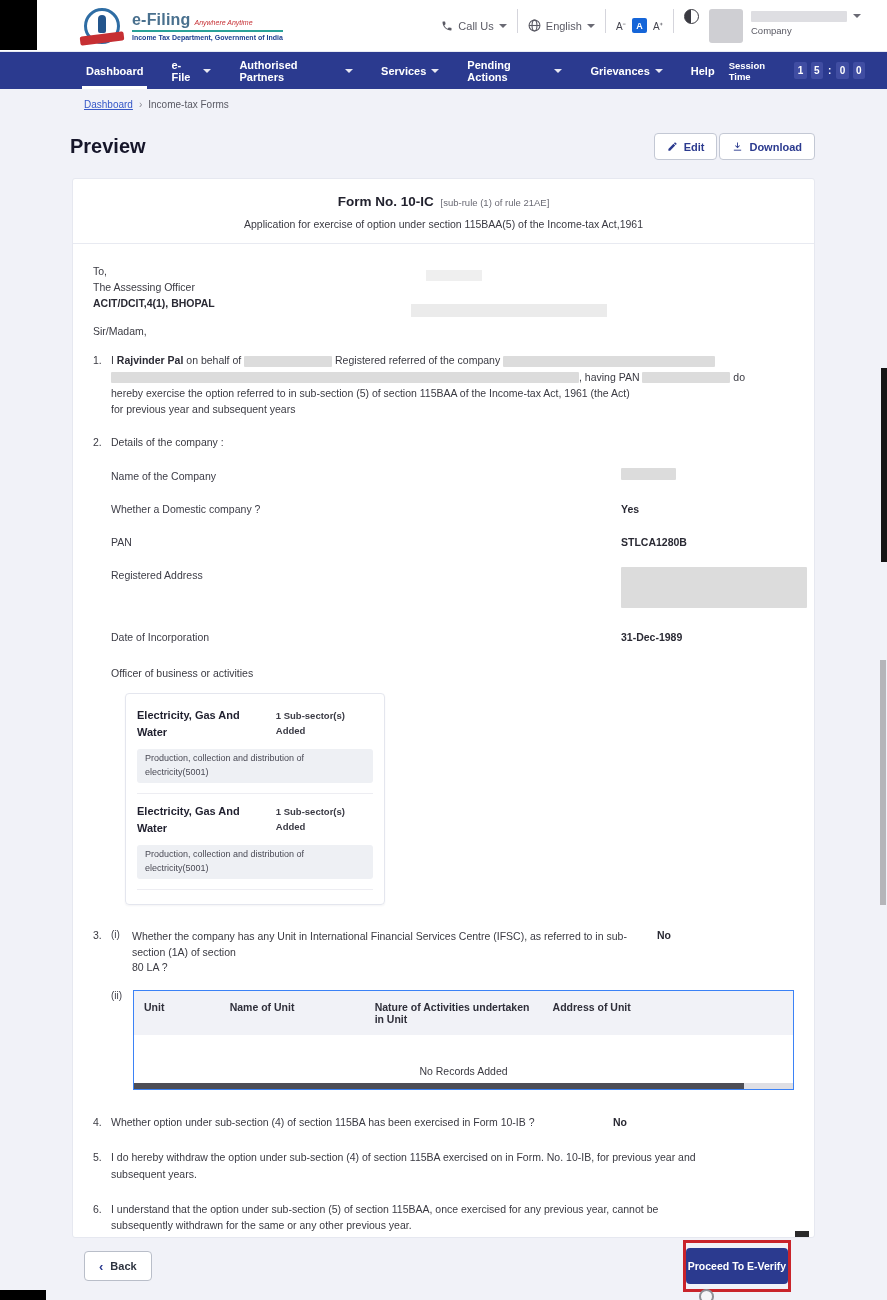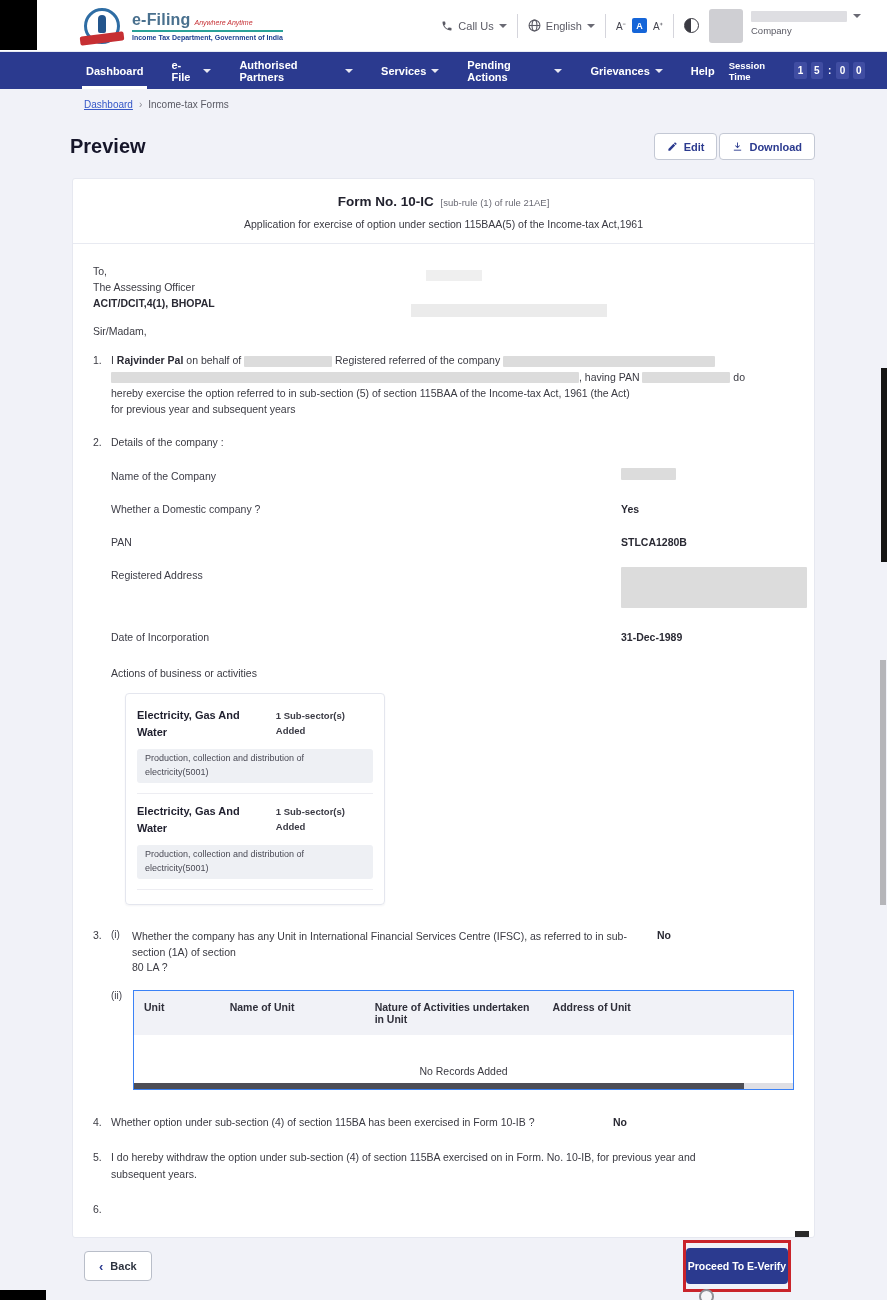--- a/index.html
+++ b/index.html
@@ -14,21 +14,21 @@
   .topbar { position:absolute; top:0; left:0; width:887px; height:52px; background:#fff;
             display:flex; align-items:center; padding-left:84px; border-bottom:1px solid #e8eaf2; }
   .emblem { width:36px; height:36px; border-radius:50%; border:3px solid #2e6da4; position:relative; background:#fff; flex:none; }
   .emblem::before { content:""; position:absolute; left:11px; top:4px; width:8px; height:18px; background:#23558c; border-radius:4px 4px 2px 2px; }
   .emblem::after { content:""; position:absolute; left:-7px; bottom:-2px; width:44px; height:9px; background:#c62f33; border-radius:2px; transform:rotate(-7deg); }
   .brand { margin-left:12px; }
   .brand-top { display:flex; align-items:baseline; border-bottom:2px solid #2aa198; padding-bottom:1px; }
   .brand-name { font-size:16px; font-weight:700; color:#49708e; letter-spacing:.2px; }
   .brand-tag { font-size:7px; color:#c62f33; font-style:italic; margin-left:4px; }
   .brand-dept { font-size:7px; font-weight:700; color:#1b3f8f; margin-top:2px; }
-  .top-right { margin-left:auto; margin-right:26px; display:flex; align-items:center; gap:10px; font-size:11px; color:#5a5a64; }
+  .top-right { margin-left:auto; margin-right:26px; display:flex; gap:10px; font-size:11px; color:#5a5a64; }
   .tdiv { width:1px; height:24px; background:#d5d5dc; }
   .tr-item { display:flex; align-items:center; gap:5px; cursor:pointer; }
   .caret { width:0; height:0; border-left:4px solid transparent; border-right:4px solid transparent; border-top:4px solid #6a6a74; }
   .caret.white { border-top-color:#e8e8f2; }
   .fontbox { display:flex; align-items:center; gap:6px; }
   .fs { font-size:10px; color:#44444e; }
   .fs-mid { width:15px; height:15px; background:#1565d8; color:#fff; border-radius:2px; font-size:9px; font-weight:700; display:flex; align-items:center; justify-content:center; }
   .contrast { width:15px; height:15px; border-radius:50%; border:1.5px solid #3a3a42; background:linear-gradient(90deg,#3a3a42 50%,#fff 50%); }
   .userbox { display:flex; align-items:flex-start; gap:8px; }
   .avatar { width:34px; height:34px; background:#cfcfd3; border-radius:3px; }
@@ -290,21 +290,21 @@
           <span class="dval">STLCA1280B</span>
         </div>
       <div class="drow">
           <span class="dlabel">Registered Address</span>
           <span class="v-redact v-regaddr"></span>
         </div>
       <div class="drow" style="margin-top:21px">
           <span class="dlabel">Date of Incorporation</span>
           <span class="dval">31-Dec-1989</span>
         </div>
-      <div class="nature-label">Actions of business or activities</div>
+      <div class="nature-label">Officer of business or activities</div>
       <div class="sector-card">
         <div class="sector">
           <div class="s-head">
             <span class="s-name">Electricity, Gas And Water</span>
             <span class="s-badge">1 Sub-sector(s) Added</span>
           </div>
           <span class="s-pill">Production, collection and distribution of electricity(5001)</span>
         </div>
         <div class="sector">
           <div class="s-head">
@@ -350,20 +350,21 @@
       <span class="q-ans">No</span>
     </div>
   </div>
 
   <div class="item" style="margin-top:19px">
     <span class="inum">5.</span>
     <div class="itext" style="max-width:600px">I do hereby withdraw the option under sub-section (4) of section 115BA exercised on  in Form. No. 10-IB, for previous year  and subsequent years.</div>
   </div>
   <div class="item" style="margin-top:19px">
     <span class="inum">6.</span>
+    <div class="itext" style="max-width:600px">I understand that the option under sub-section (5) of section 115BAA, once exercised for any previous year, cannot be subsequently withdrawn for the same or any other previous year.</div>
   </div>
 
 </div>
 
 <div class="btn-back">
   <span class="back-chev">‹</span>
   <span>Back</span>
 </div>
 <div class="annotation">
   <button class="btn-proceed">Proceed To E-Verify</button>

